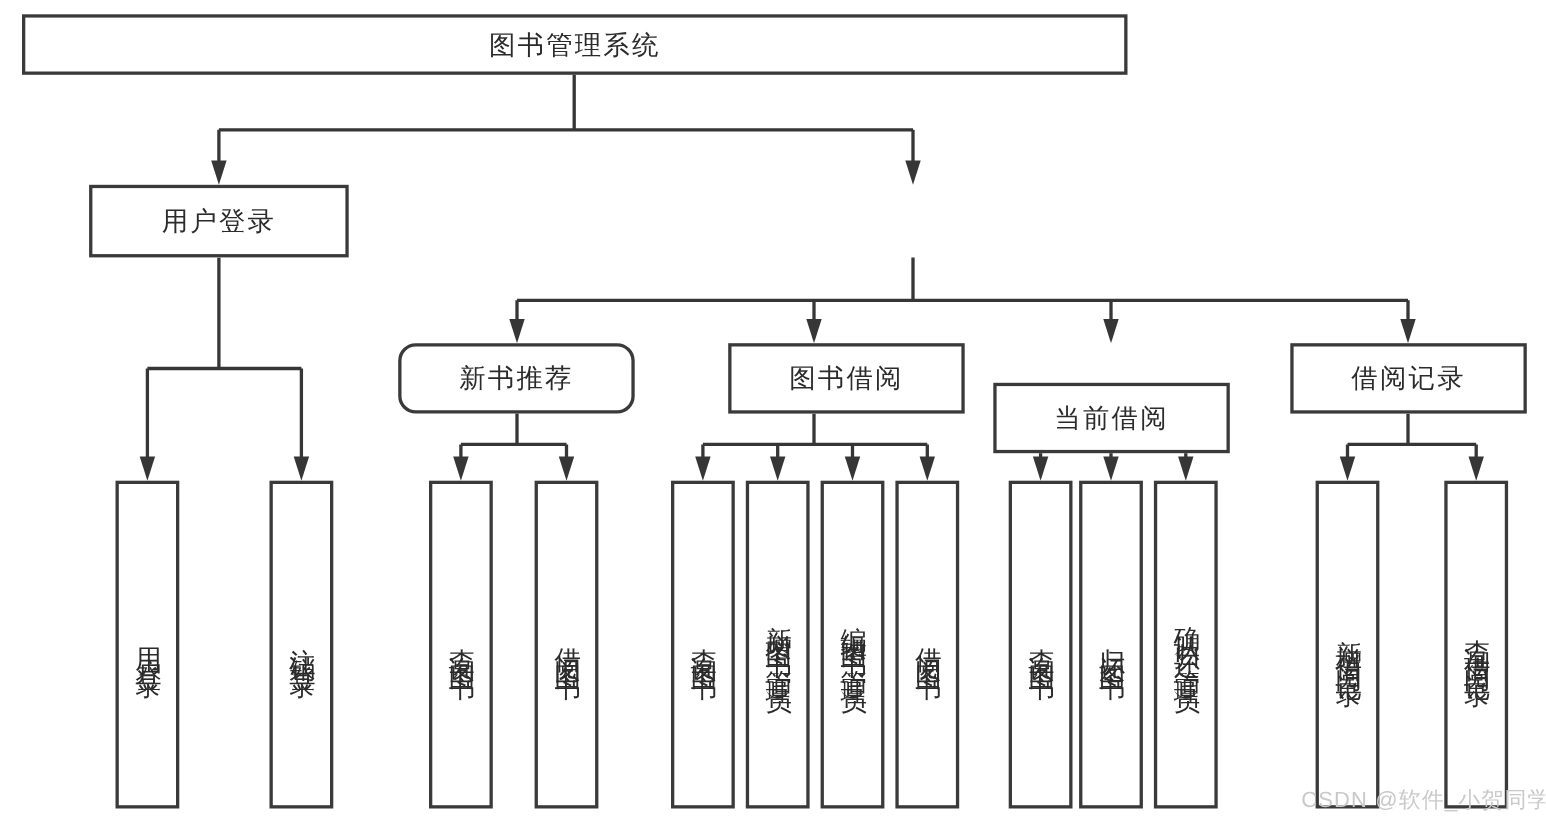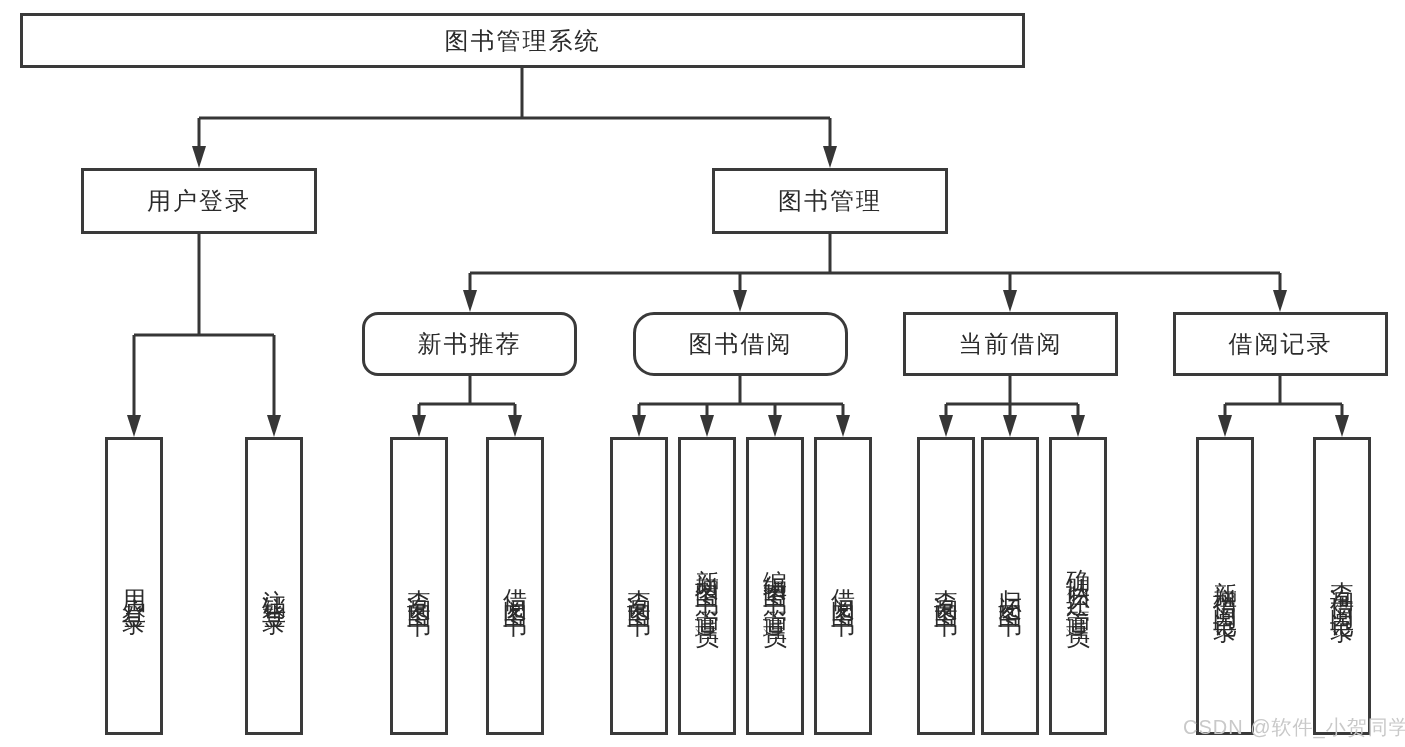--- a/index.html
+++ b/index.html
@@ -34,22 +34,22 @@
   .node.leaf {
     writing-mode: vertical-rl;
     letter-spacing: 8px;
     line-height: 1;
   }
   .root-box   { left: 20px;  top: 13px;  width: 1005px; height: 55px; }
   .l2-0       { left: 81px;  top: 168px; width: 236px;  height: 66px; }
   .l2-1       { left: 712px; top: 168px; width: 236px;  height: 66px; }
   .l3         { top: 312px; width: 215px; height: 64px; }
   .l3-0 { left: 362px; border-radius: 16px; }
-  .l3-1 { left: 633px; border-radius: 21px; }
-  .l3-2 { left: 903px; }
+  .l3-1 { left: 662px; }
+  .l3-2 { left: 903px; margin-top: 36px; }
   .l3-3 { left: 1173px; }
   .leaf { top: 437px; width: 58px; height: 298px; }
   .lf-0  { left: 105px; }
   .lf-1  { left: 245px; }
   .lf-2  { left: 390px; }
   .lf-3  { left: 486px; }
   .lf-4  { left: 610px; }
   .lf-5  { left: 678px; }
   .lf-6  { left: 746px; }
   .lf-7  { left: 814px; }
@@ -117,21 +117,20 @@
       <polygon points="1078,437 1071,415 1085,415"></polygon>
 
       <polygon points="1225,437 1218,415 1232,415"></polygon>
       <polygon points="1342,437 1335,415 1349,415"></polygon>
     </g>
   </svg>
 
   <div class="node root-box">图书管理系统</div>
 
   <div class="node l2-0">用户登录</div>
-  <div class="node l2-1">图书管理</div>
 
   <div class="node l3 l3-0">新书推荐</div>
   <div class="node l3 l3-1">图书借阅</div>
   <div class="node l3 l3-2">当前借阅</div>
   <div class="node l3 l3-3">借阅记录</div>
 
   <div class="node leaf lf-0">用户登录</div>
   <div class="node leaf lf-1">注销登录</div>
 
   <div class="node leaf lf-2">查询图书</div>

